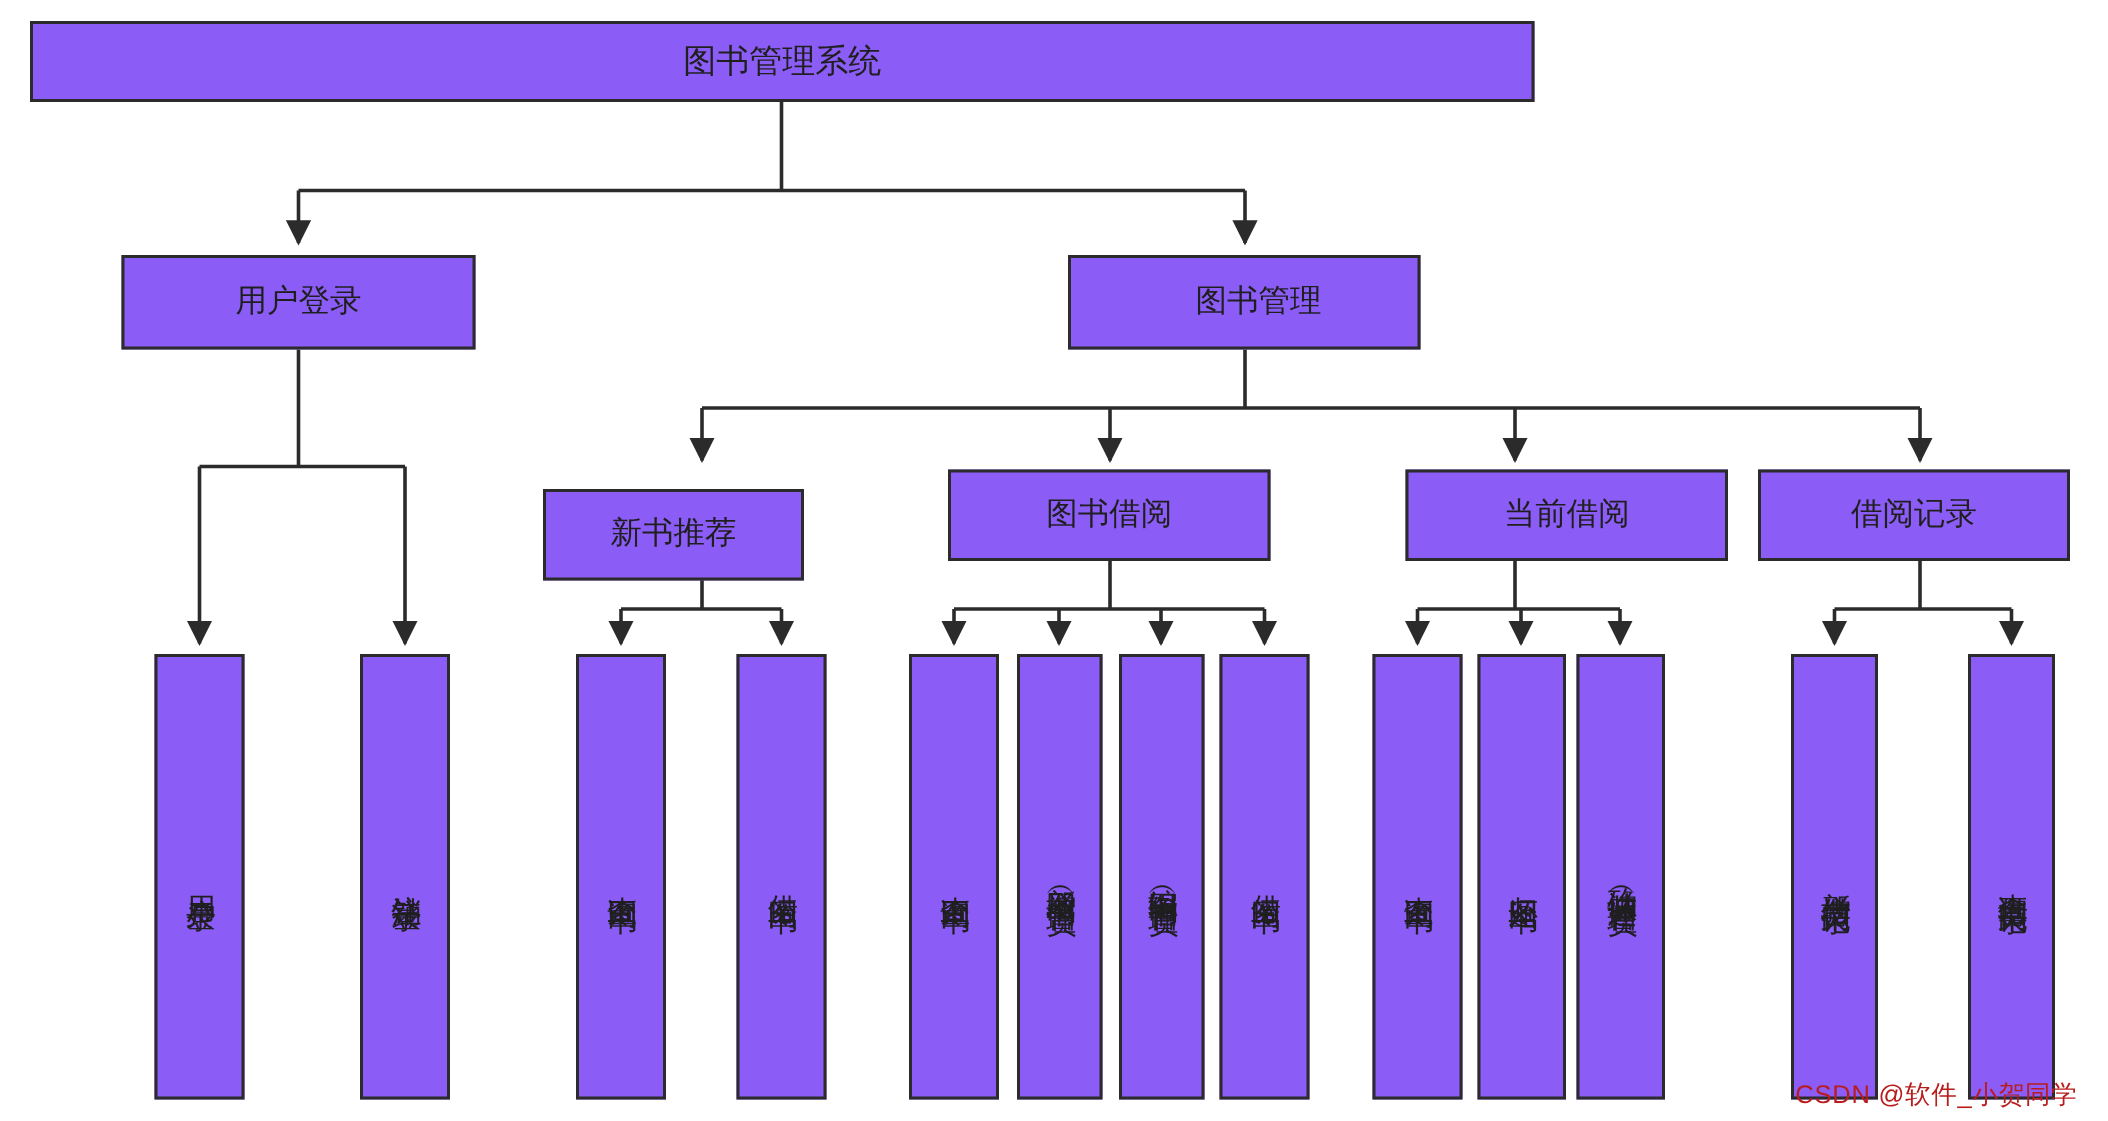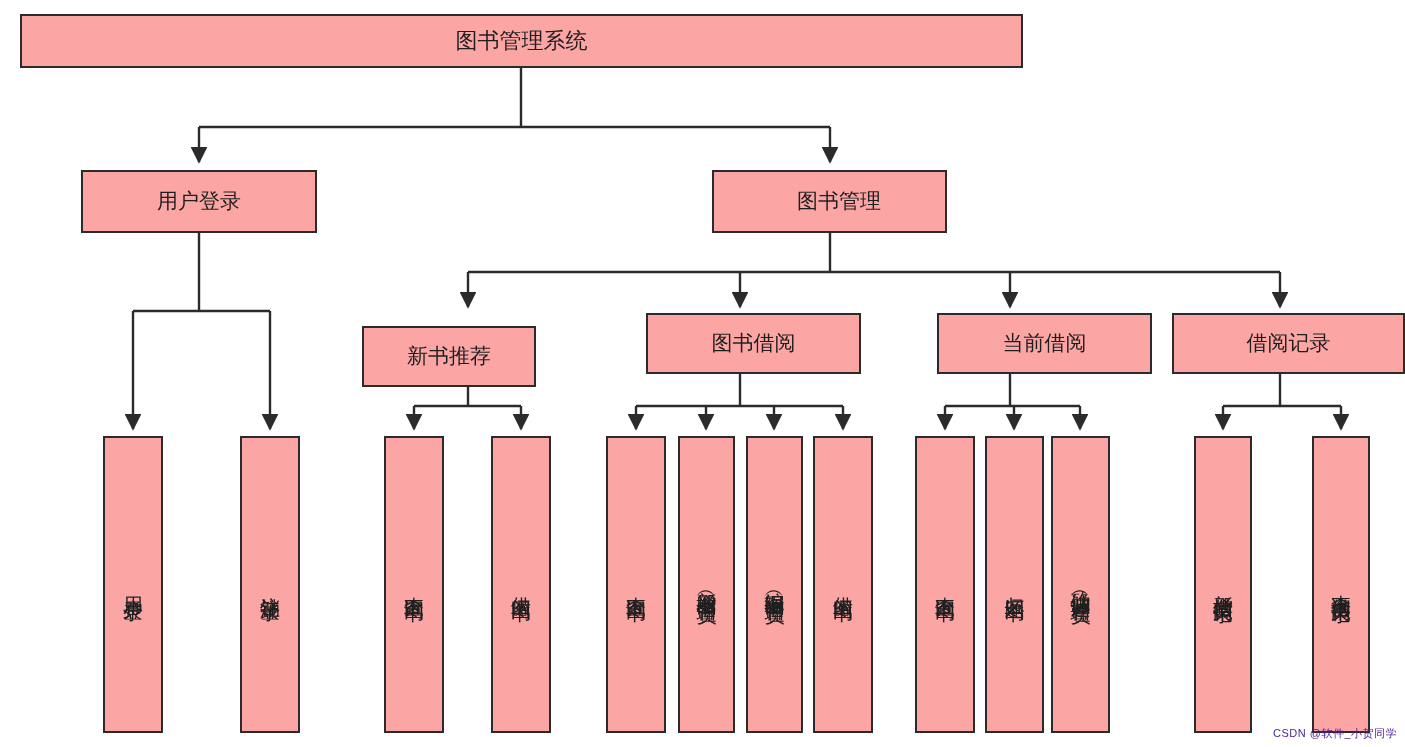--- a/index.html
+++ b/index.html
@@ -22,21 +22,21 @@
     left: 0;
     top: 0;
     width: 1405px;
     height: 747px;
     pointer-events: none;
   }
   .node {
     position: absolute;
     box-sizing: border-box;
     border: 2px solid #2b2b2b;
-    background: #fca5a5;
+    background: #8b5cf6;
     display: flex;
     align-items: center;
     justify-content: center;
     color: #1f1f1f;
     line-height: 1.25;
     text-align: right;
   }
   .node .lbl {
     display: block;
   }
@@ -53,24 +53,24 @@
   }
   .node.v .lbl {
     writing-mode: vertical-rl;
     text-orientation: upright;
     letter-spacing: 2px;
     white-space: nowrap;
     line-height: 1.05;
   }
   .watermark {
     position: absolute;
-    right: 8px;
+    right: 20px;
     bottom: 6px;
-    font-size: 11px;
-    color: #4c1d95;
+    font-size: 17px;
+    color: #b91c1c;
     letter-spacing: 0.5px;
     white-space: nowrap;
   }
 </style>
 </head>
 <body>
 
 <div id="canvas">
 
   <svg class="wires" viewBox="0 0 1405 747" xmlns="http://www.w3.org/2000/svg">
@@ -133,29 +133,29 @@
   </div>
 
   <div class="node h" style="left:712px; top:170px; width:235px; height:63px;padding-left:19px;">
     <span class="lbl">图书管理</span>
   </div>
 
   <div class="node h" style="left:362px; top:326px; width:174px; height:61px;">
     <span class="lbl">新书推荐</span>
   </div>
 
-  <div class="node h" style="left:632px; top:313px; width:215px; height:61px;margin-left:14px;">
+  <div class="node h" style="left:632px; top:313px; width:215px; height:61px;">
     <span class="lbl">图书借阅</span>
   </div>
 
   <div class="node h" style="left:903px; top:313px; width:215px; height:61px;margin-left:34px;">
     <span class="lbl">当前借阅</span>
   </div>
 
-  <div class="node h" style="left:1172px; top:313px; width:233px; height:61px;">
+  <div class="node h" style="left:1172px; top:313px; width:208px; height:61px;">
     <span class="lbl">借阅记录</span>
   </div>
 
   <div class="node v" style="left:103px; top:436px; width:60px; height:297px;">
     <span class="lbl">用户登录</span>
   </div>
 
   <div class="node v" style="left:240px; top:436px; width:60px; height:297px;">
     <span class="lbl">注销登录</span>
   </div>

